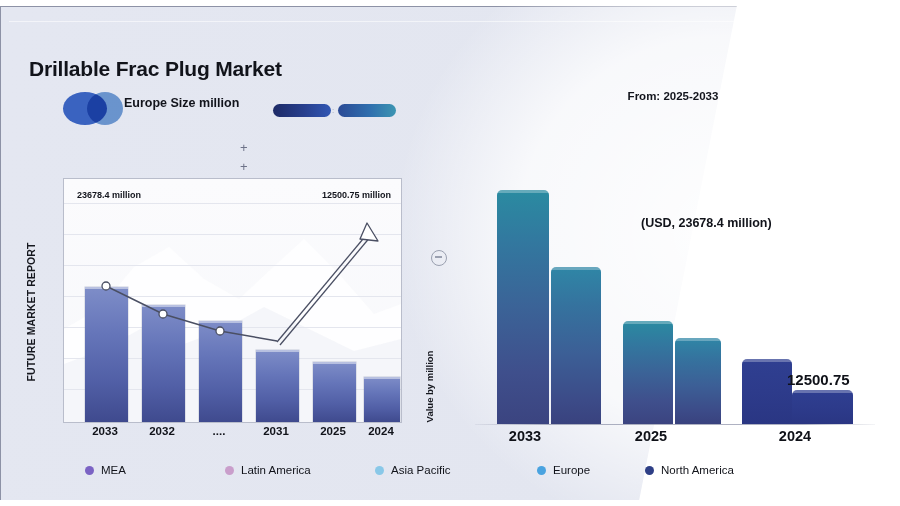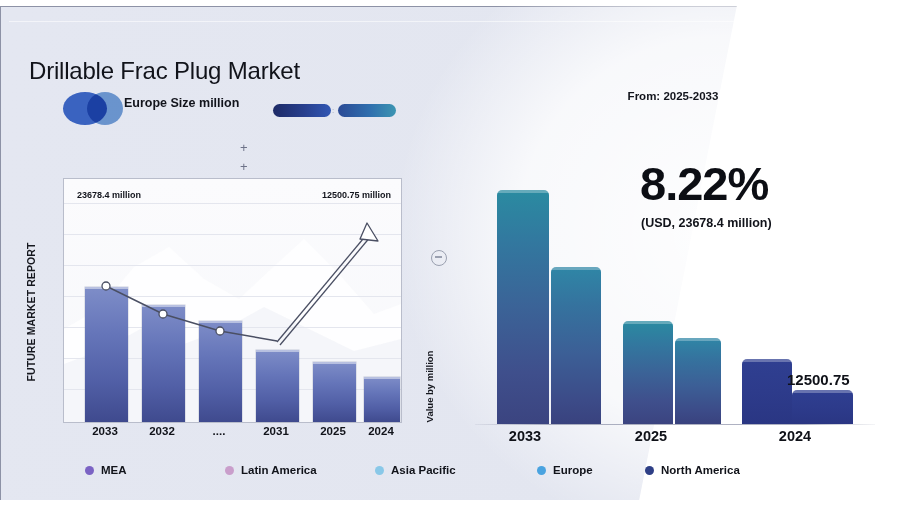--- a/index.html
+++ b/index.html
@@ -31,21 +31,21 @@
   }
   .white-wedge{
     position:absolute;right:0;top:0;width:300px;height:506px;
     background:#ffffff;
     clip-path:polygon(138px 0, 300px 0, 300px 506px, 38px 506px);
   }
 
   
   .main-title{
     position:absolute;left:29px;top:57px;
-    font-size:24px;font-weight:normal;color:#11131a;letter-spacing:-.2px;
+    font-size:21px;font-weight:bold;color:#11131a;letter-spacing:-.2px;
     white-space:nowrap;
   }
   .logo{
     position:absolute;left:63px;top:92px;width:60px;height:33px;
   }
   .logo .c1{
     position:absolute;left:0;top:0;width:44px;height:33px;border-radius:50%;
     background:#3a63c0;
   }
   .logo .c2{
@@ -166,21 +166,21 @@
     position:absolute;left:787px;top:371px;
     font-size:15px;font-weight:bold;color:#0f1118;white-space:nowrap;
   }
 
   
   .legend{
     position:absolute;left:85px;top:464px;width:700px;height:22px;
   }
   .leg-item{position:absolute;top:0;display:flex;align-items:center;gap:7px;white-space:nowrap;}
   .leg-dot{width:9px;height:9px;border-radius:50%;flex:0 0 auto;}
-  .leg-txt{font-size:11.5px;font-weight:bold;color:#11131a;}
+  .leg-txt{font-size:11.5px;font-weight:normal;color:#11131a;}
 </style>
 </head>
 <body>
 
 <div id="root">
   <div class="panel">
     <div class="panel-inner-line"></div>
   </div>
   <div class="swoosh"></div>
   <div class="white-wedge"></div>
@@ -247,21 +247,20 @@
   <div class="xlabels">
     <div class="xlab" style="left:42px">2033</div>
     <div class="xlab" style="left:99px">2032</div>
     <div class="xlab" style="left:156px">....</div>
     <div class="xlab" style="left:213px">2031</div>
     <div class="xlab" style="left:270px">2025</div>
     <div class="xlab" style="left:318px">2024</div>
   </div>
 
   <div class="cagr-sub">From: 2025-2033</div>
-  <div class="cagr-value">8.22%</div>
   <div class="cagr-usd">(USD, 23678.4 million)</div>
 
   <div class="rchart">
 
     <div class="rbar g-teal" style="left:42px;  width:52px;  height:234px;">
         <div class="rbar-shine"></div>
       </div>
     <div class="rbar g-teal2" style="left:96px;  width:50px;  height:157px;">
         <div class="rbar-shine"></div>
       </div>

